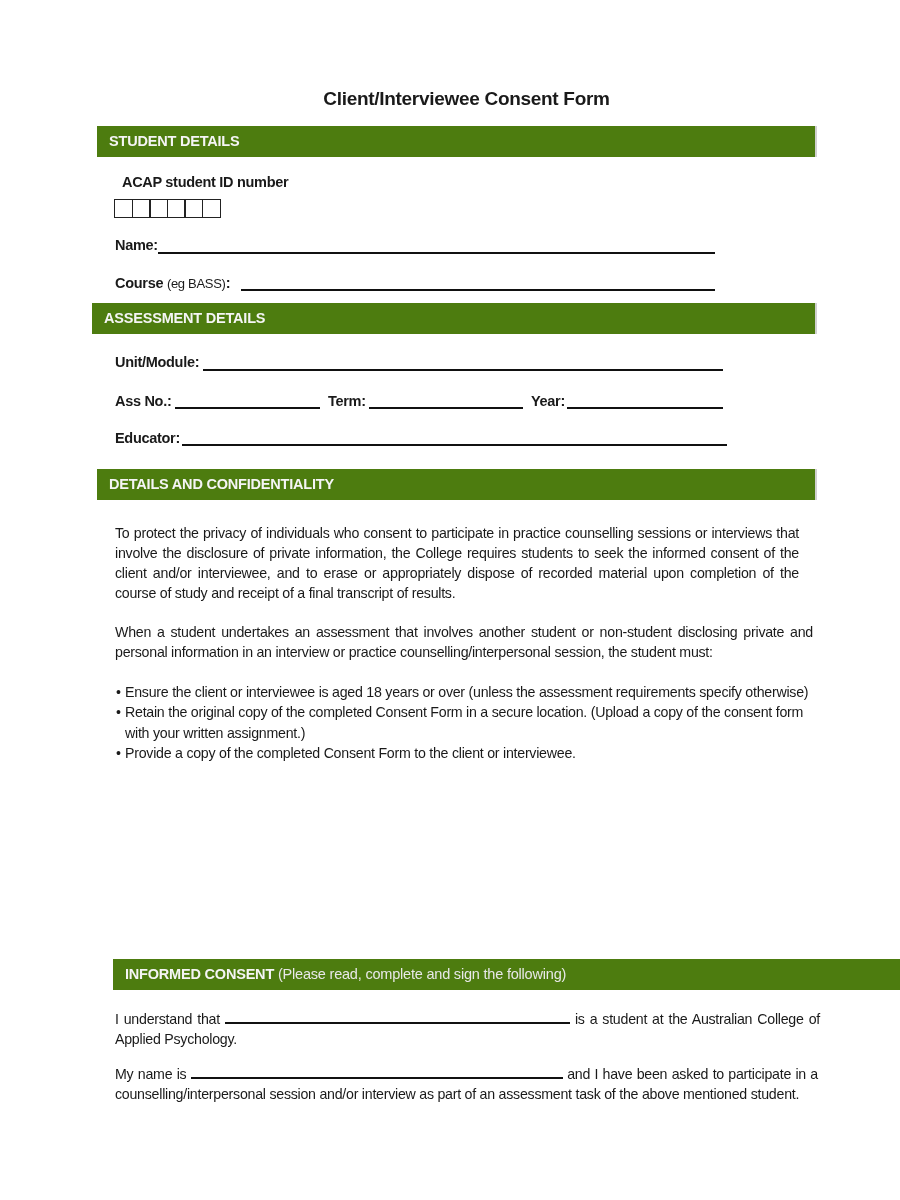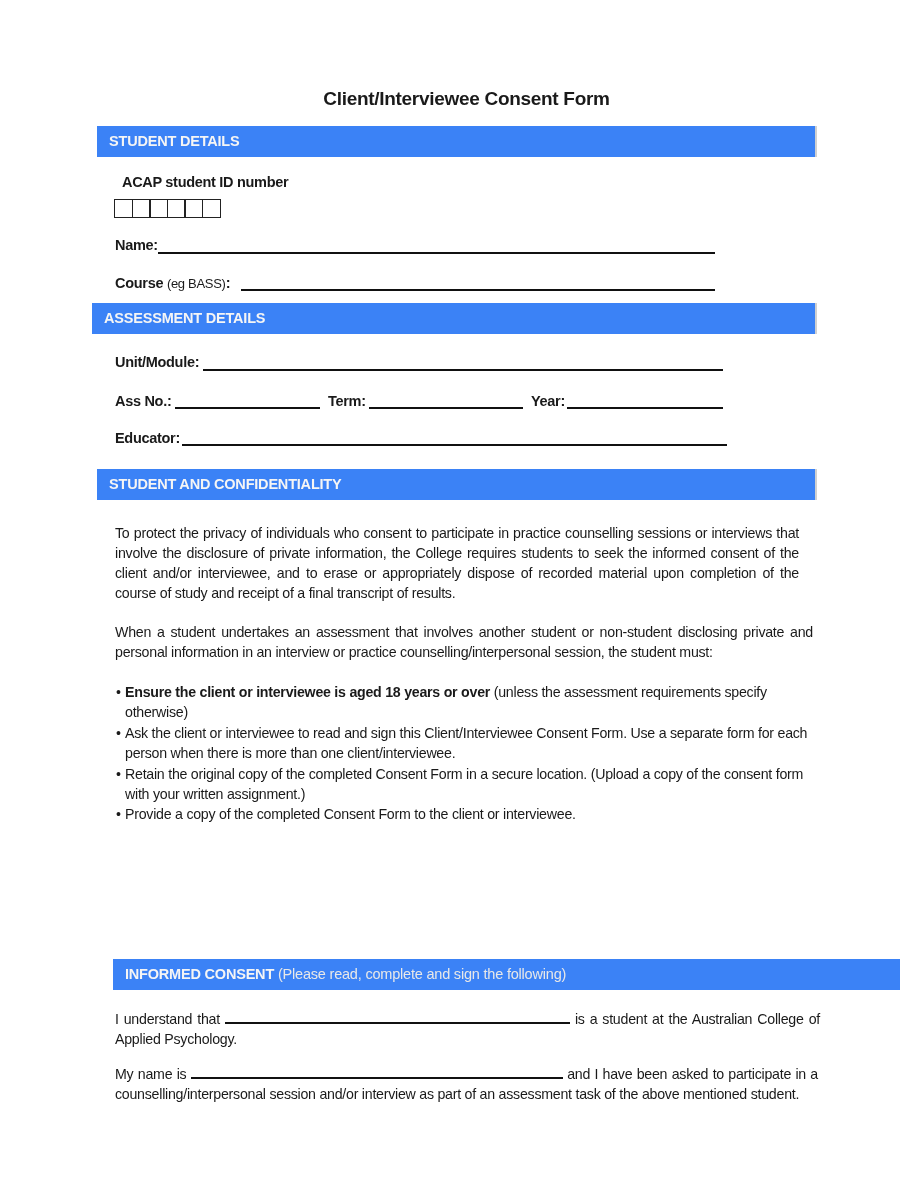--- a/index.html
+++ b/index.html
@@ -1,36 +1,36 @@
 <!DOCTYPE html>
 <html><head>
 <meta charset="utf-8">
 <style>
   html, body { margin: 0; padding: 0; background: #ffffff; }
   body { width: 900px; height: 1200px; position: relative; overflow: hidden;
          font-family: "Liberation Sans", "DejaVu Sans", sans-serif; color: #1a1a1a; }
   .title { position: absolute; left: 0; width: 933px; top: 88px; text-align: center;
            font-size: 19px; font-weight: bold; letter-spacing: -0.3px; }
-  .bar { position: absolute; background: #3b82f6; color: #f5f5f5; font-weight: bold;
+  .bar { position: absolute; background: #4d7c0f; color: #f5f5f5; font-weight: bold;
          font-size: 14.5px; height: 31px; line-height: 31px; box-sizing: border-box;
          border-right: 2px solid #d0d0d0; letter-spacing: -0.2px; }
   .bar .light { font-weight: normal; color: #e8e8e8; }
   .lbl { position: absolute; font-size: 14.5px; font-weight: bold; letter-spacing: -0.3px; white-space: nowrap; }
   .lbl .small { font-weight: normal; font-size: 13px; }
   .line { position: absolute; height: 0; border-bottom: 2px solid #111; }
   .idboxes { position: absolute; left: 114px; top: 199px; display: flex; }
   .idbox { width: 19px; height: 19px; border: 1.5px solid #222; margin-left: -1.5px; box-sizing: border-box; }
   .idbox:first-child { margin-left: 0; }
   .para { position: absolute; font-size: 14.2px; line-height: 20px; text-align: justify;
           letter-spacing: -0.25px; }
   .bullets { position: absolute; left: 116px; top: 682px; width: 700px; font-size: 14.2px;
              line-height: 20.4px; letter-spacing: -0.25px; margin: 0; padding: 0; list-style: none; }
   .bullets li { position: relative; padding-left: 9px; }
   .bullets li::before { content: "\2022"; position: absolute; left: 0; top: 0; }
-  .bullets b { font-weight: bold; }
+  .bullets b { font-weight: normal; }
   .inline-line { display: inline-block; border-bottom: 2px solid #111; vertical-align: baseline; height: 12px; }
 </style>
 </head>
 <body>
 
 <div>
 
   <div class="title">Client/Interviewee Consent Form</div>
 
   <div class="bar" style="left:97px; top:126px; width:720px; padding-left:12px;">
@@ -69,30 +69,29 @@
   <div class="lbl" style="left:328px; top:393px;">Term:</div>
   <div class="line" style="left:369px; top:407px; width:154px;"></div>
 
   <div class="lbl" style="left:531px; top:393px;">Year:</div>
   <div class="line" style="left:567px; top:407px; width:156px;"></div>
 
   <div class="lbl" style="left:115px; top:430px;">Educator:</div>
   <div class="line" style="left:182px; top:444px; width:545px;"></div>
 
   <div class="bar" style="left:97px; top:469px; width:720px; padding-left:12px;">
-    <span>STUDENT AND CONFIDENTIALITY</span>
+    <span>DETAILS AND CONFIDENTIALITY</span>
   </div>
 
   <div class="para" style="left:115px; top:523px; width:684px;">To protect the privacy of individuals who consent to participate in practice counselling sessions or interviews that involve the disclosure of private information, the College requires students to seek the informed consent of the client and/or interviewee, and to erase or appropriately dispose of recorded material upon completion of the course of study and receipt of a final transcript of results.</div>
 
   <div class="para" style="left:115px; top:622px; width:698px;">When a student undertakes an assessment that involves another student or non-student disclosing private and personal information in an interview or practice counselling/interpersonal session, the student must:</div>
 
   <ul class="bullets">
     <li><b>Ensure the client or interviewee is aged 18 years or over</b><span> (unless the assessment requirements specify otherwise)</span></li>
-    <li><span>Ask the client or interviewee to read and sign this Client/Interviewee Consent Form. Use a separate form for each person when there is more than one client/interviewee.</span></li>
     <li><span>Retain the original copy of the completed Consent Form in a secure location. (Upload a copy of the consent form with your written assignment.)</span></li>
     <li><span>Provide a copy of the completed Consent Form to the client or interviewee.</span></li>
   </ul>
 
   <div class="bar" style="left:85px; top:959px; width:804px; padding-left:12px;margin-left:28px;">
     <span>INFORMED CONSENT</span>
     <span class="light">(Please read, complete and sign the following)</span>
   </div>
 
   <div class="para" style="left:115px; top:1009px; width:705px;">

